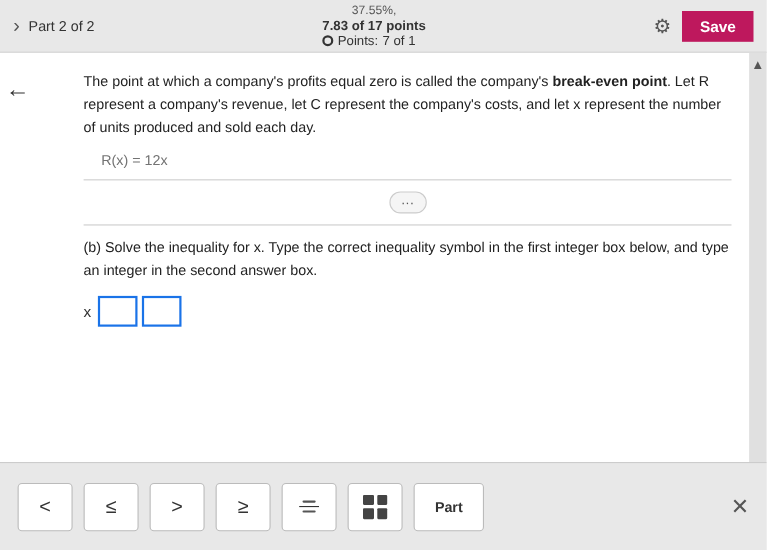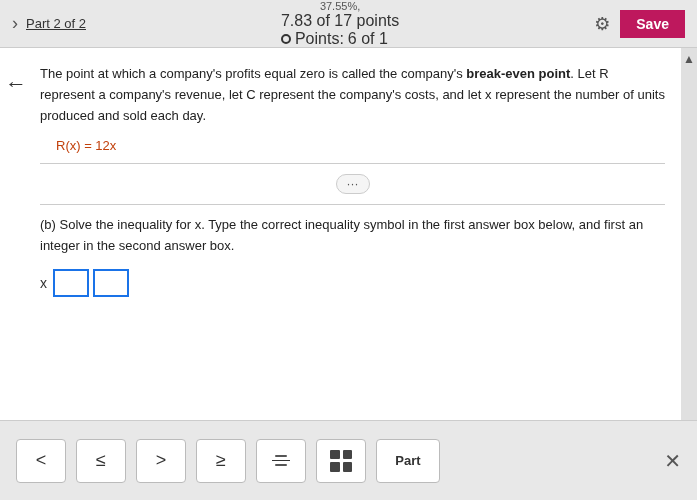--- a/index.html
+++ b/index.html
@@ -28,36 +28,35 @@
       gap: 8px;
     }
     .nav-arrow {
       font-size: 18px;
       color: #555;
       cursor: pointer;
     }
     .part-label {
       font-size: 13px;
       color: #333;
-      text-decoration: underline;
     }
     .top-bar-center {
       text-align: center;
     }
     .score-text {
-      font-size: 16px;
-      color: #333;
-      font-weight: normal;
+      font-size: 12px;
+      color: #333;
+      font-weight: bold;
     }
     .percentage-text {
       font-size: 11px;
       color: #555;
     }
     .points-text {
-      font-size: 16px;
+      font-size: 12px;
       color: #333;
       display: flex;
       align-items: center;
       gap: 4px;
     }
     .points-circle {
       width: 10px;
       height: 10px;
       border: 2px solid #333;
       border-radius: 50%;
@@ -107,36 +106,37 @@
       font-size: 22px;
       color: #333;
       cursor: pointer;
     }
 
     
     .content-area {
       flex: 1;
       padding: 16px 16px 8px 8px;
       overflow-y: auto;
+      margin-left: 36px;
     }
 
     .problem-text {
       font-size: 13px;
       color: #222;
       line-height: 1.6;
       margin-bottom: 12px;
     }
     .problem-text .bold {
       font-weight: bold;
     }
 
     .equations {
       margin: 8px 0 8px 16px;
       font-size: 13px;
-      color: #c2410c;
+      color: #737373;
     }
 
     .divider {
       border: none;
       border-top: 1px solid #ccc;
       margin: 10px 0;
     }
 
     .expand-dots {
       text-align: center;
@@ -275,21 +275,21 @@
   <div class="top-bar-left">
     <span class="nav-arrow">›</span>
     <span class="part-label">Part 2 of 2</span>
   </div>
   <div class="top-bar-center">
     <div class="percentage-text">37.55%,</div>
     <div class="score-text">7.83 of 17 points</div>
     <div class="points-text">
       <span class="points-circle"></span>
       <span>Points:</span>
-      <span>6 of 1</span>
+      <span>7 of 1</span>
     </div>
   </div>
   <div class="top-bar-right">
     <button class="gear-btn">⚙</button>
     <button class="save-btn">Save</button>
   </div>
 </div>
 
 <div class="main-content">
 
@@ -308,21 +308,21 @@
     <hr class="divider">
 
     <div class="expand-dots">
       <button class="expand-btn">···</button>
     </div>
 
     <hr class="divider">
 
     <p class="part-b-text">
       <span class="bold">(b)</span>
-      <span>Solve the inequality for x. Type the correct inequality symbol in the first answer box below, and first an integer in the second answer box.</span>
+      <span>Solve the inequality for x. Type the correct inequality symbol in the first integer box below, and type an integer in the second answer box.</span>
     </p>
 
     <div class="answer-row">
       <span class="x-label">x</span>
       <input type="text" class="answer-box" value="" style="">
       <input type="text" class="answer-box" value="" style="">
     </div>
   </div>
 
   <div class="right-scroll">

